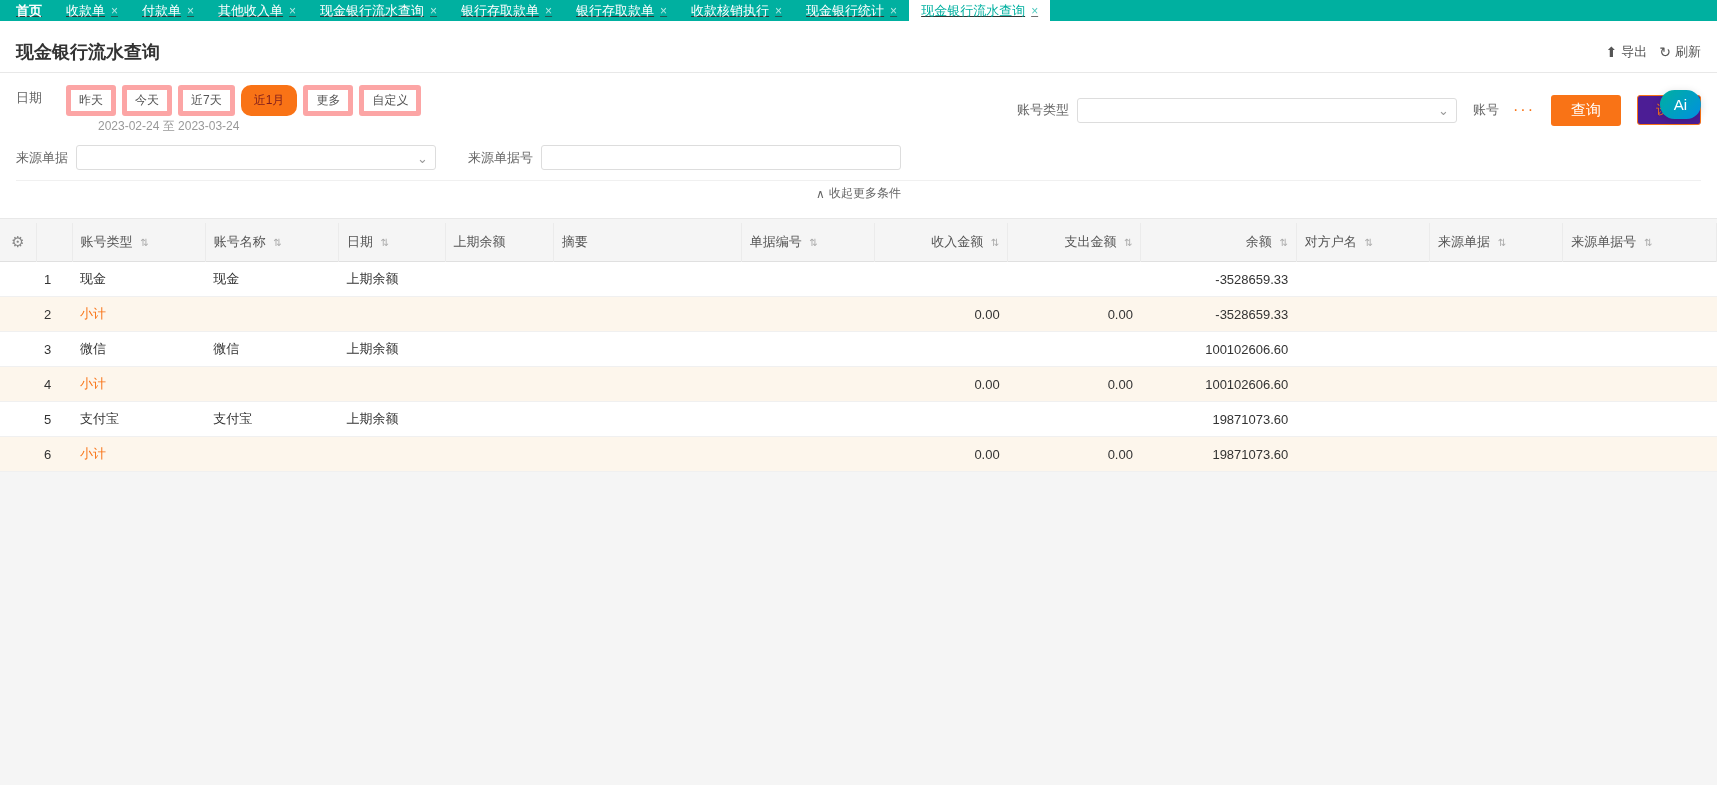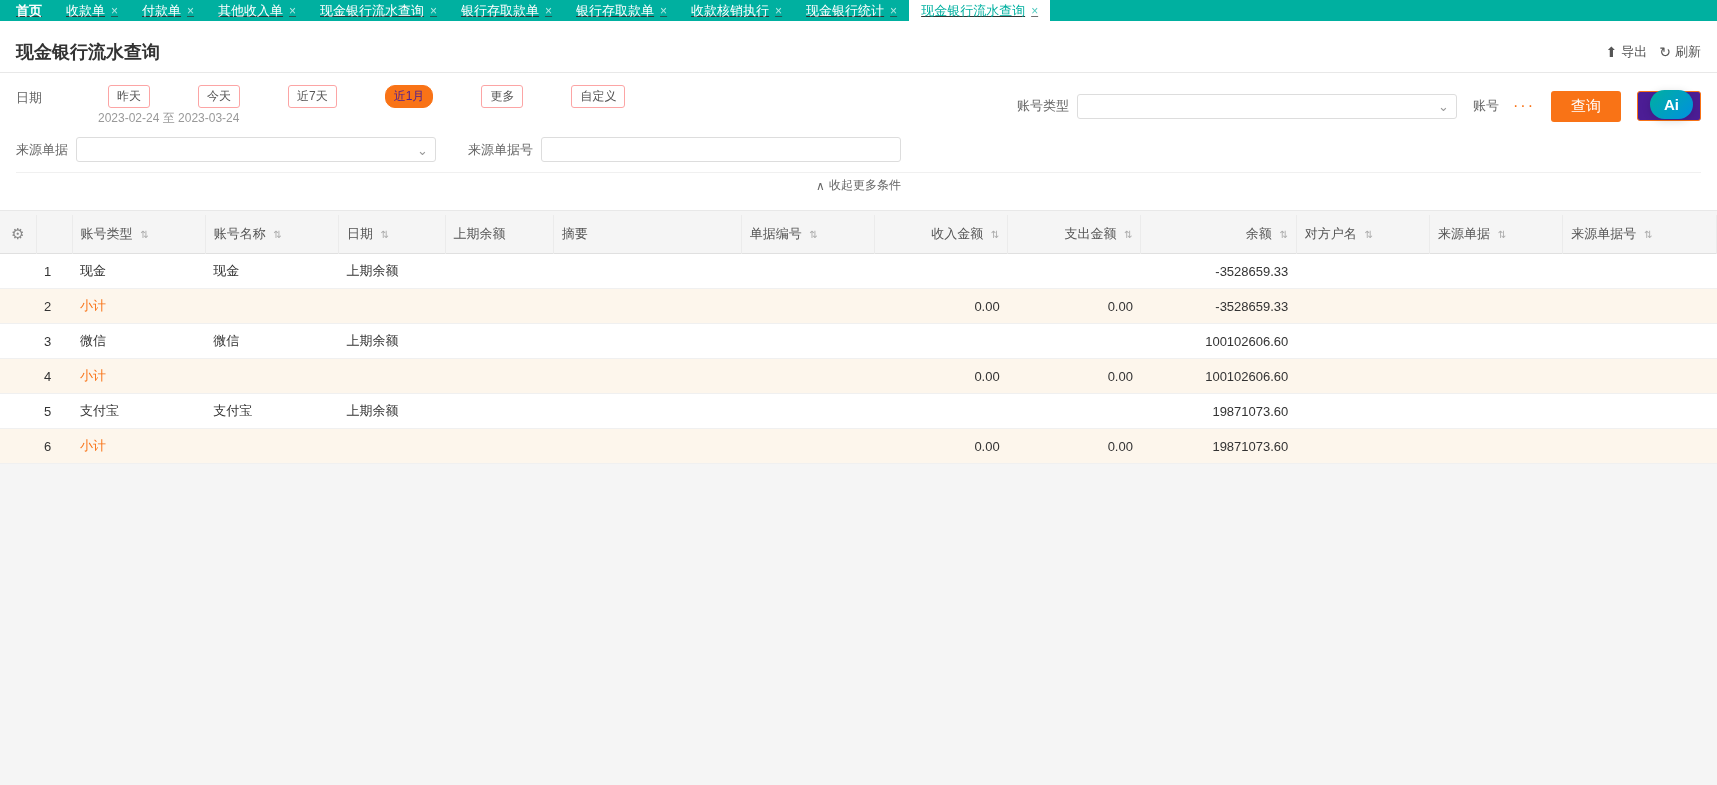--- a/index.html
+++ b/index.html
@@ -83,32 +83,31 @@
       white-space: nowrap;
       min-width: 40px;
     }
     .date-options {
       display: flex;
       align-items: center;
       gap: 6px;
     }
     .date-btn {
       padding: 2px 8px;
-      border: 1px solid #fca5a5;
+      border: 5px solid #fca5a5;
       border-radius: 3px;
       cursor: pointer;
       font-size: 12px;
       color: #555;
       background: #fff;
-      margin-left: 42px;
     }
     .date-btn.active {
       background: #f97316;
       border-color: #f97316;
-      color: #4c1d95;
+      color: #7f1d1d;
       border-radius: 10px;
     }
     .date-range {
       font-size: 12px;
       color: #999;
       margin-top: 2px;
       margin-left: 32px;
     }
     .date-filter-group {
       display: flex;
@@ -228,28 +227,28 @@
       white-space: nowrap;
     }
     .td-number { text-align: right; }
     .td-orange { color: #f97316; margin-top: 23px; }
     .gear-icon { font-size: 15px; color: #888; }
     .th-gear { width: 36px; text-align: center; }
 
     
     .ai-badge {
       position: fixed;
-      right: 24px;
+      right: 16px;
       top: 90px;
       background: linear-gradient(135deg, #00b0a0, #0090e0);
       color: #fff;
       border-radius: 20px;
       padding: 6px 14px;
       font-size: 15px;
-      font-weight: bold;
+      font-weight: normal;
       cursor: pointer;
       box-shadow: 0 2px 8px rgba(0,0,0,0.15);
     }
   </style>
 </head>
 <body>
 
 <div class="top-nav">
   <div class="nav-item home">
     <span>首页</span>

